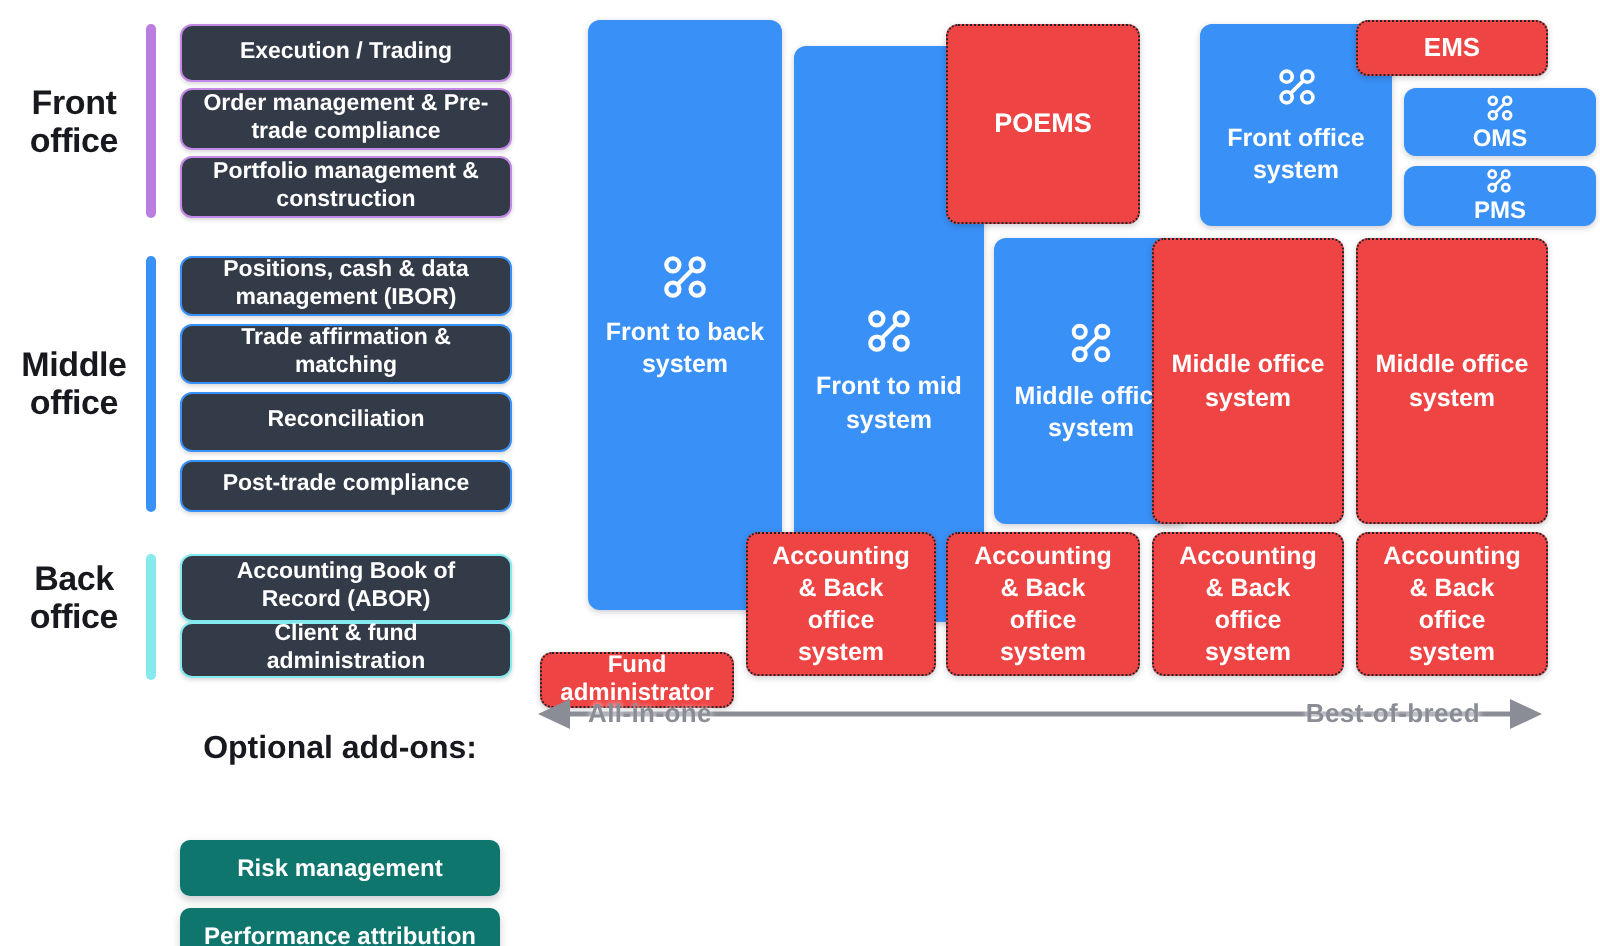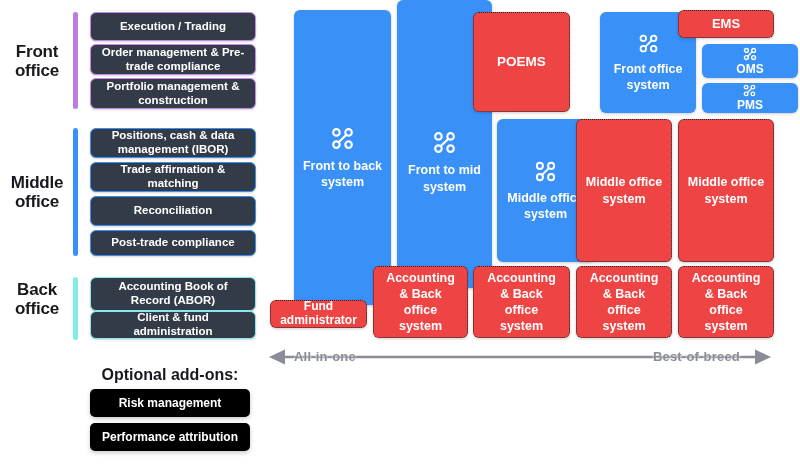--- a/index.html
+++ b/index.html
@@ -23,23 +23,24 @@
     display:flex;align-items:center;justify-content:center;text-align:center;
     font-size:11.5px;font-weight:700;line-height:1.18;padding:2px 6px;
     box-shadow:0 1px 2px rgba(20,25,40,.18);
   }
   .bd-purple{border:1.5px solid #c489e6;}
   .bd-blue{border:1.5px solid #3990f7;}
   .bd-cyan{border:1.5px solid #85eaee;}
   
   .addon-title{left:90px;width:160px;text-align:center;color:#17191f;font-size:16px;font-weight:800;}
   .addonbox{
-    left:90px;width:160px;height:28px;background:#000000;border-radius:5px;color:#fff;
+    left:90px;width:160px;height:28px;background:#0f766e;border-radius:5px;color:#fff;
     display:flex;align-items:center;justify-content:center;font-size:12px;font-weight:700;
     box-shadow:0 2px 4px rgba(20,25,40,.22);
+    margin-top:31px;
   }
   
   .sysblue{
     background:#3990f7;border-radius:6px;color:#fff;
     display:flex;align-items:center;justify-content:center;
     box-shadow:0 1px 3px rgba(20,25,40,.22);
     margin-left:24px;
   }
   .sysdark{
     background:#ef4444;border:1.5px dotted #20242c;border-radius:6px;color:#fff;
@@ -92,23 +93,23 @@
           <circle cx="6.6" cy="6.6" r="2.9"></circle>
             <circle cx="17.4" cy="6.6" r="2.9"></circle>
           <circle cx="6.6" cy="17.4" r="2.9"></circle>
             <circle cx="17.4" cy="17.4" r="2.9"></circle>
           <line x1="8.8" y1="15.2" x2="15.2" y2="8.8"></line>
         </svg>
       </span>
       <span>Front to back system</span>
     </div>
   </div>
-  <div class="abs sysdark" style="left:270px;top:300px;width:97px;height:28px;font-size:12px;line-height:1.15;">Fund administrator</div>
+  <div class="abs sysdark" style="left:270px;top:326px;width:97px;height:28px;font-size:12px;line-height:1.15;">Fund administrator</div>
 
-  <div class="abs sysblue" style="left:373px;top:0;width:95px;height:288px;">
+  <div class="abs sysblue" style="left:373px;top:23px;width:95px;height:288px;">
     <div class="syscontent" style="padding-top:36px;">
       <span class="sysicon">
         <svg width="27" height="27" viewBox="0 0 24 24" fill="none" stroke="#ffffff" stroke-width="1.9" stroke-linecap="round">
           <circle cx="6.6" cy="6.6" r="2.9"></circle>
             <circle cx="17.4" cy="6.6" r="2.9"></circle>
           <circle cx="6.6" cy="17.4" r="2.9"></circle>
             <circle cx="17.4" cy="17.4" r="2.9"></circle>
           <line x1="8.8" y1="15.2" x2="15.2" y2="8.8"></line>
         </svg>
       </span>

